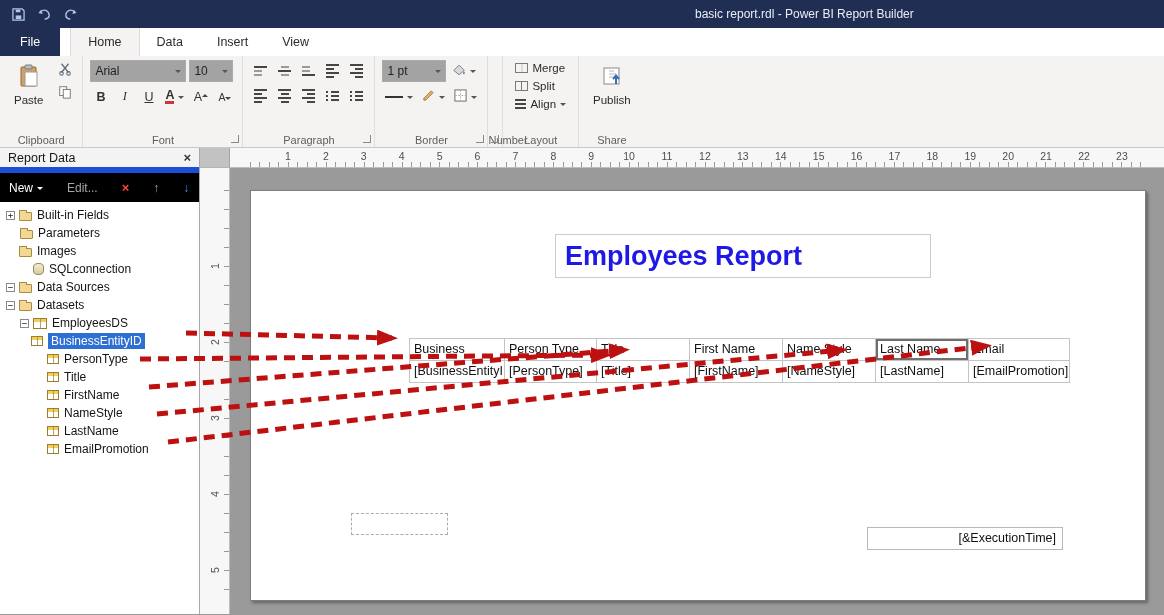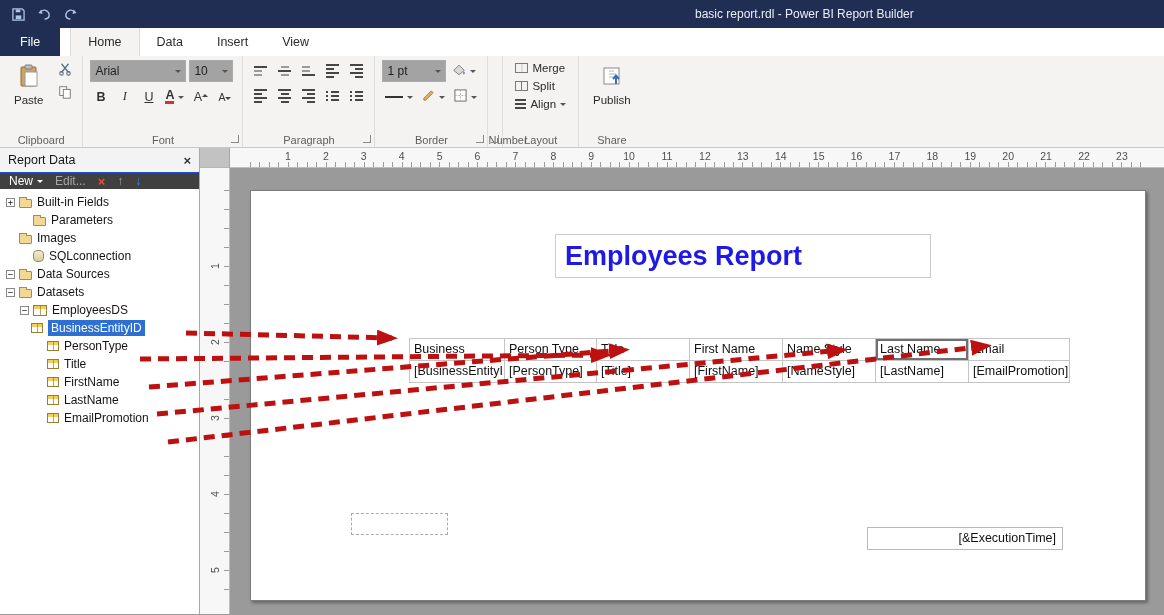--- a/index.html
+++ b/index.html
@@ -57,23 +57,23 @@
   .mini-ico.align { background:linear-gradient(#464646 0 2px, transparent 2px 4px, #464646 4px 6px, transparent 6px 8px, #464646 8px 10px); border:none; width:11px; }
   .lay-btn { display:flex; align-items:center; font-size:11.5px; color:#2b2b2b; background:none; border:1px solid transparent; padding:1px 4px; cursor:pointer; font-family:inherit; }
 
   .ico-line { display:inline-block; width:18px; height:2px; background:#333; }
 
   
   .main { display:flex; height:466px; }
 
   
   .panel { width:200px; background:#fff; border-right:1px solid #a9a9a9; display:flex; flex-direction:column; }
-  .panel-header { height:25px; background:#f3f3f3; border-bottom:1px solid #1d4ed8; display:flex; align-items:center; justify-content:space-between; padding:0 8px; font-size:12.5px; color:#161616; }
+  .panel-header { height:25px; background:#f3f3f3; border-bottom:6px solid #1d4ed8; display:flex; align-items:center; justify-content:space-between; padding:0 8px; font-size:12.5px; color:#161616; }
   .panel-close { cursor:pointer; font-size:13px; font-weight:bold; color:#333; }
-  .panel-toolbar { height:16px; background:#404040; display:flex; align-items:center; gap:12px; padding:0 9px; font-size:12px; color:#fff; }
+  .panel-toolbar { height:29px; background:#000000; display:flex; align-items:center; gap:24px; padding:0 9px; font-size:12px; color:#fff; }
   .pt-new { display:flex; align-items:center; cursor:pointer; }
   .pt-new .dd { border-top-color:#fff; margin-top:4px; }
   .pt-edit { color:#a6a6a6; }
   .pt-del { color:#ff4538; font-weight:bold; font-size:13px; cursor:pointer; }
   .pt-up { color:#9aa7b5; font-weight:bold; }
   .pt-down { color:#3f8df2; font-weight:bold; cursor:pointer; }
 
   .tree { flex:1; padding-top:4px; font-size:12px; color:#141414; overflow:hidden; }
   .tree-row { height:18px; display:flex; align-items:center; cursor:pointer; white-space:nowrap; }
   .exp { width:9px; height:9px; border:1px solid #898989; background:#fff; margin-right:4px; flex:0 0 auto; font:9px/7px "DejaVu Sans Mono",monospace; text-align:center; color:#222; }
@@ -412,21 +412,21 @@
       <span class="pt-down">↓</span>
     </div>
     <div class="tree">
 
         <div class="tree-row" style="padding-left: 6px;">
           <span class="exp plus"></span>
           <span class="ticon folder"></span>
           <span class="tlabel">Built-in Fields</span>
         </div>
 
-        <div class="tree-row" style="padding-left: 20px;">
+        <div class="tree-row" style="padding-left: 7px;">
           <span class="exp none"></span>
           <span class="ticon folder"></span>
           <span class="tlabel">Parameters</span>
         </div>
 
         <div class="tree-row" style="padding-left: 6px;">
           <span class="exp none"></span>
           <span class="ticon folder"></span>
           <span class="tlabel">Images</span>
         </div>
@@ -472,20 +472,25 @@
           <span class="ticon field"></span>
           <span class="tlabel">Title</span>
         </div>
 
         <div class="tree-row" style="padding-left: 34px;">
           <span class="exp none"></span>
           <span class="ticon field"></span>
           <span class="tlabel">FirstName</span>
         </div>
 
+        <div class="tree-row" style="padding-left: 34px;">
+          <span class="exp none"></span>
+          <span class="ticon field"></span>
+          <span class="tlabel">NameStyle</span>
+        </div>
 
         <div class="tree-row" style="padding-left: 34px;">
           <span class="exp none"></span>
           <span class="ticon field"></span>
           <span class="tlabel">LastName</span>
         </div>
 
         <div class="tree-row" style="padding-left: 34px;">
           <span class="exp none"></span>
           <span class="ticon field"></span>

